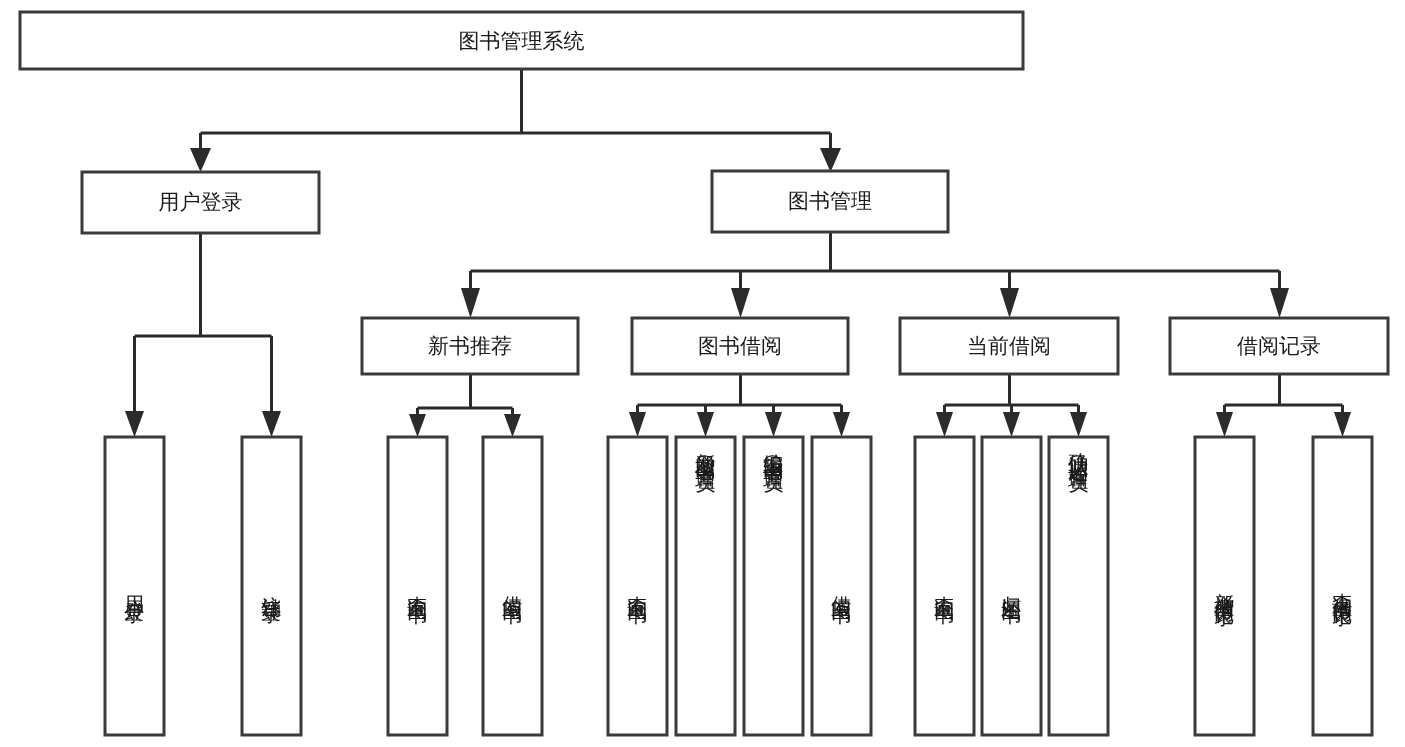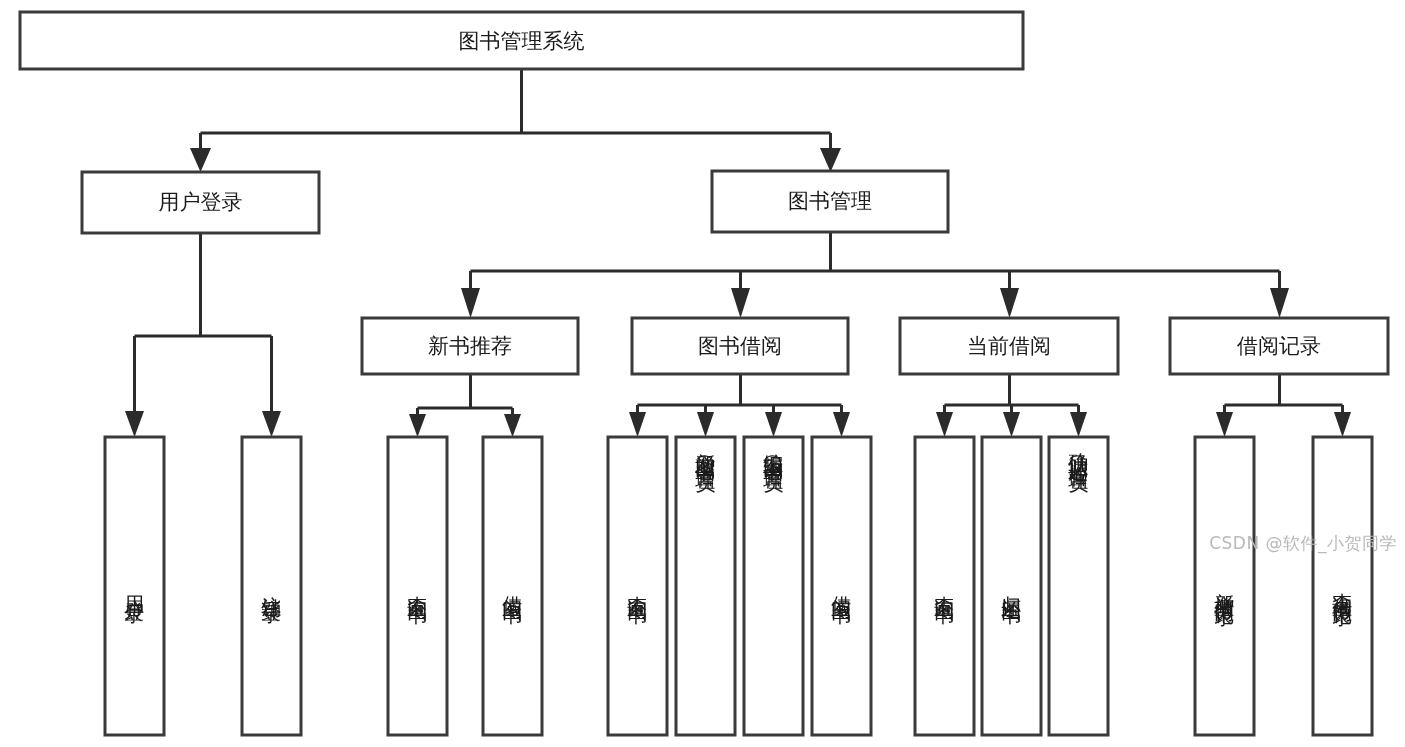--- a/index.html
+++ b/index.html
@@ -239,14 +239,13 @@
     <span>确认归还（管理员）</span>
   </div>
 
   <div class="leaf-label-v" style="left:1195px; top:437px; width:59px; height:298px;">
     <span>新增借阅记录</span>
   </div>
   <div class="leaf-label-v" style="left:1313px; top:437px; width:59px; height:298px;">
     <span>查询借阅记录</span>
   </div>
 
-  <div class="watermark">CSDN @软件_小贺同学</div>
 </div>
 
 </body></html>

